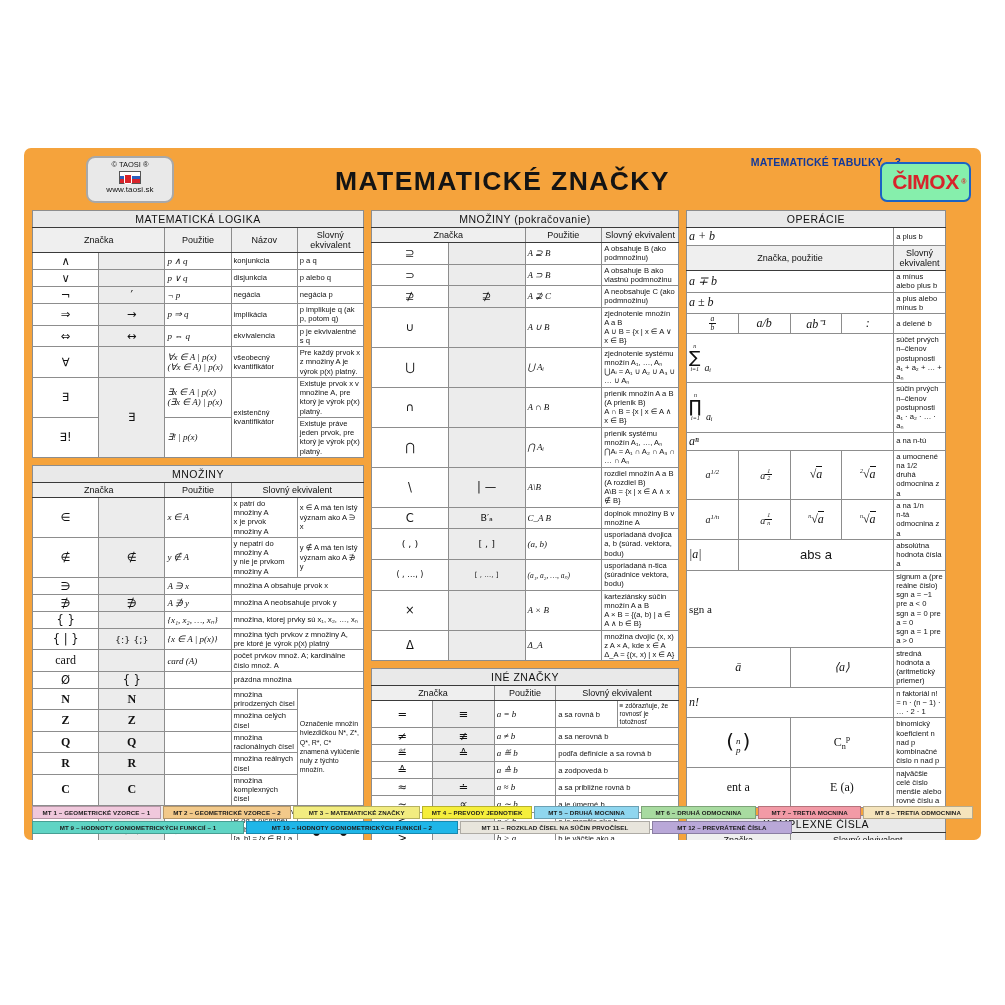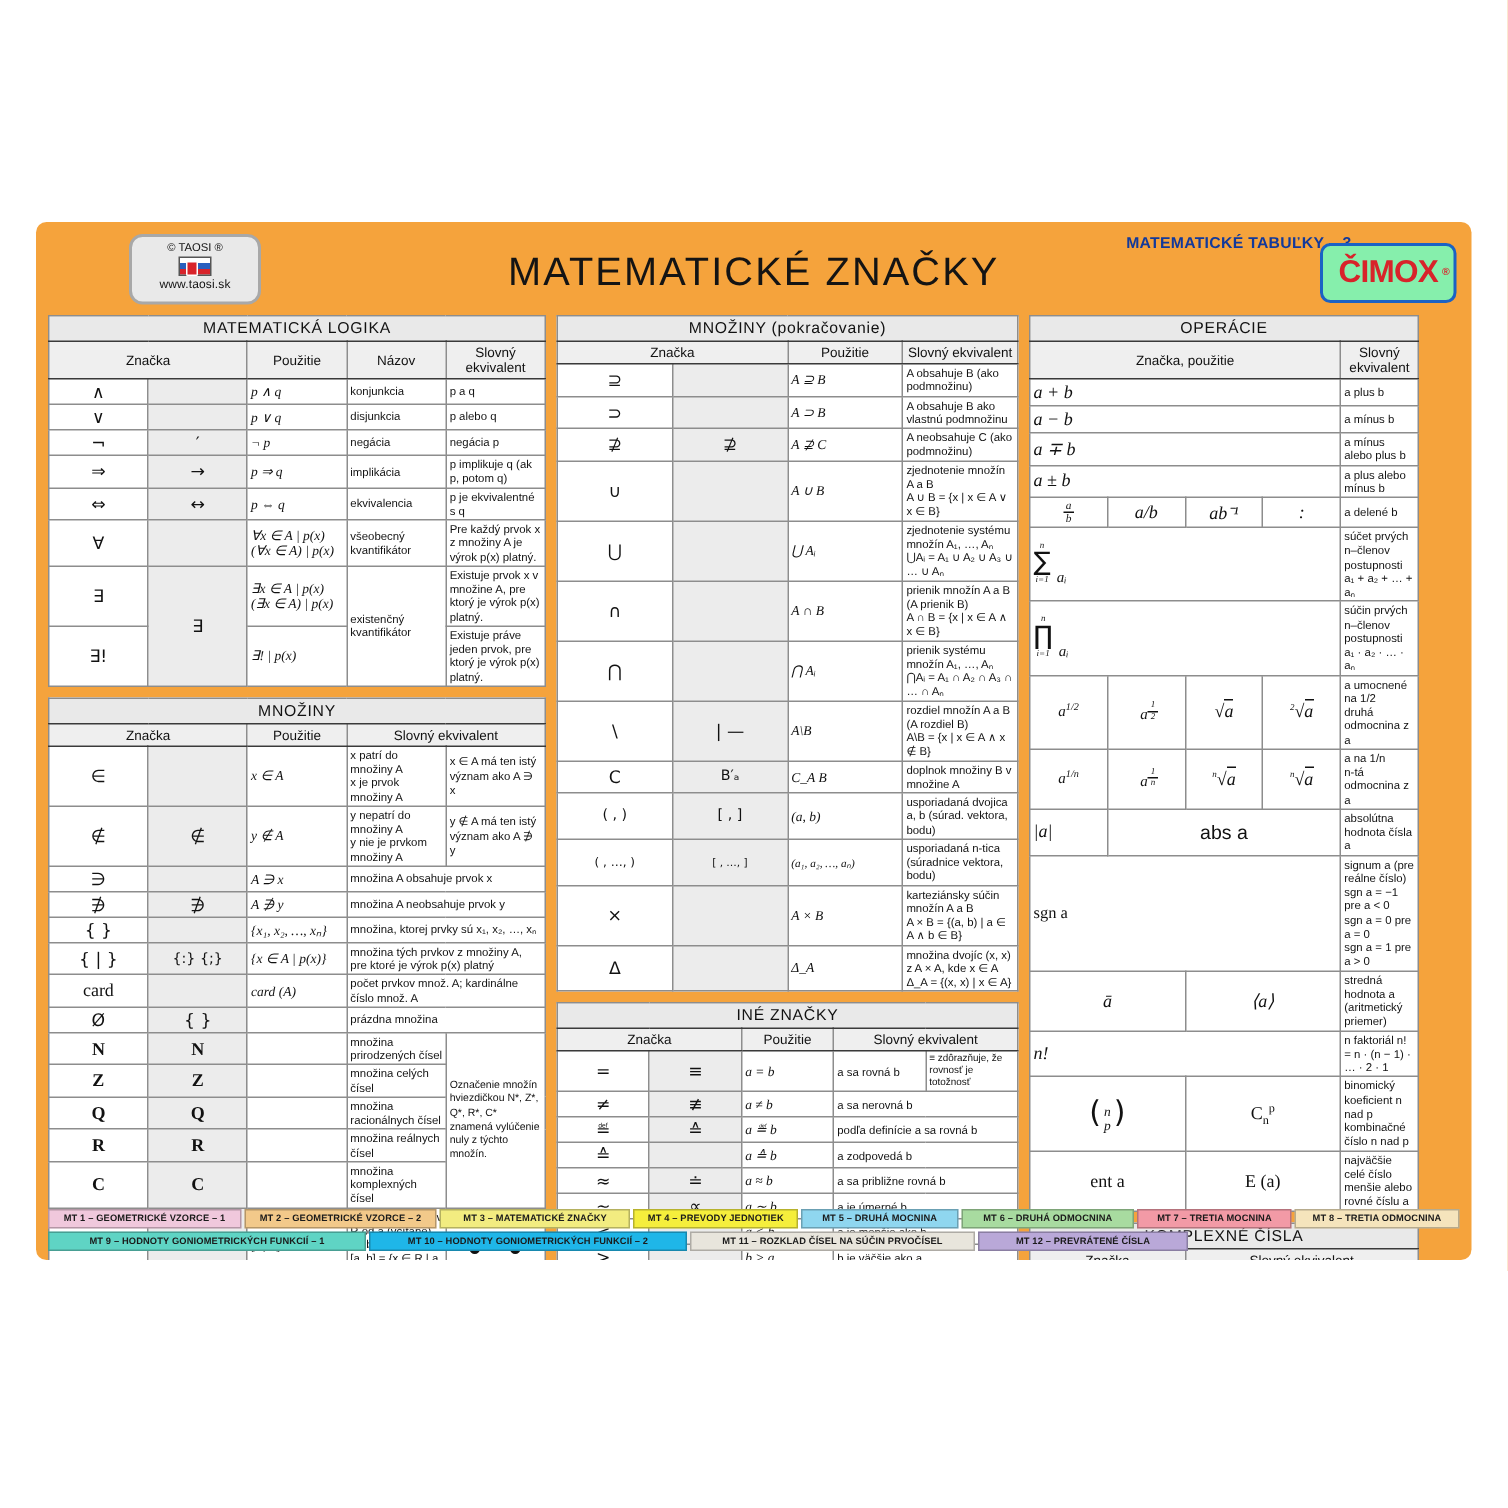--- a/index.html
+++ b/index.html
@@ -34,21 +34,21 @@
     background: linear-gradient(#fff 0 33%, #2a5fbe 33% 66%, #d8232a 66% 100%);
     border: .5px solid #555; position: relative;
   }
   .logo-taosi .flag:after{
     content:""; position:absolute; left:4px; top:2.5px; width:6px;height:8px;
     background:#d8232a; border:.5px solid #fff; border-radius:1px;
   }
   .logo-taosi .url { font-size: 8px; letter-spacing:.1px;}
   .title {
     position: absolute; left: 0; right: 0; top: 18px;
-    text-align: center; font-size: 26.5px; font-weight: normal;
+    text-align: center; font-size: 26.5px; font-weight: bold;
     color: #141414; letter-spacing: 1.4px;
   }
   .supertitle {
     position: absolute; right: 80px; top: 8px;
     font-size: 10.5px; font-weight: bold; color: #12399b;
     letter-spacing: .2px;
   }
   .logo-cimox {
     position: absolute; right: 10px; top: 14px;
     width: 91px; height: 40px;
@@ -492,31 +492,27 @@
     </div>
 
     <div class="col col-c">
 
       <table class="t">
         <tbody>
             <tr>
               <td class="cap" colspan="5">OPERÁCIE</td>
             </tr>
         <tr>
+              <td class="use big" colspan="4">a + b</td>
+              <td class="txt">a plus b</td>
+            </tr>
+        <tr>
           <td class="hd" colspan="4" width="140">Značka, použitie</td>
           <td class="hd">Slovný ekvivalent</td>
         </tr>
-        <tr>
-              <td class="use big" colspan="4">a + b</td>
-              <td class="txt">a plus b</td>
-            </tr>
-        <tr>
-              <td class="use big" colspan="4">a − b</td>
-              <td class="txt">a mínus b</td>
-            </tr>
         <tr>
               <td class="use big" colspan="4">a ∓ b</td>
               <td class="txt">a mínus alebo plus b</td>
             </tr>
         <tr>
               <td class="use big" colspan="4">a ± b</td>
               <td class="txt">a plus alebo mínus b</td>
             </tr>
         <tr>
           <td class="ctr"><span class="frac"><span class="n">a</span><span class="d">b</span></span></td>
@@ -527,20 +523,24 @@
             </tr>
         <tr>
           <td colspan="4"><span class="bigop" style="display:inline-block;text-align:center;"><span class="lim">n</span>∑<span class="lim">i=1</span></span><span class="use" style="font-size:10px">aᵢ</span></td>
           <td class="txt" style="white-space:pre-line">súčet prvých n–členov postupnosti
 a₁ + a₂ + … + aₙ</td>
             </tr>
         <tr>
           <td colspan="4"><span class="bigop" style="display:inline-block;text-align:center;"><span class="lim">n</span>∏<span class="lim">i=1</span></span><span class="use" style="font-size:10px">aᵢ</span></td>
           <td class="txt" style="white-space:pre-line">súčin prvých n–členov postupnosti
 a₁ · a₂ · … · aₙ</td>
+            </tr>
+        <tr>
+              <td class="use big" colspan="4">aⁿ</td>
+              <td class="txt">a na n-tú</td>
             </tr>
         <tr>
           <td class="use ctr" style="font-size:10px">a<sup>1/2</sup></td>
           <td class="ctr"><span class="use" style="font-size:10px">a</span><sup><span class="frac" style="font-size:6px"><span class="n">1</span><span class="d">2</span></span></sup></td>
           <td class="use ctr" style="font-size:12px">√<span style="border-top:1px solid #111">a</span></td>
           <td class="use ctr" style="font-size:12px"><sup style="font-size:6px">2</sup>√<span style="border-top:1px solid #111">a</span></td>
           <td class="txt" style="white-space:pre-line">a umocnené na 1/2
 druhá odmocnina z a</td>
             </tr>
         <tr>

